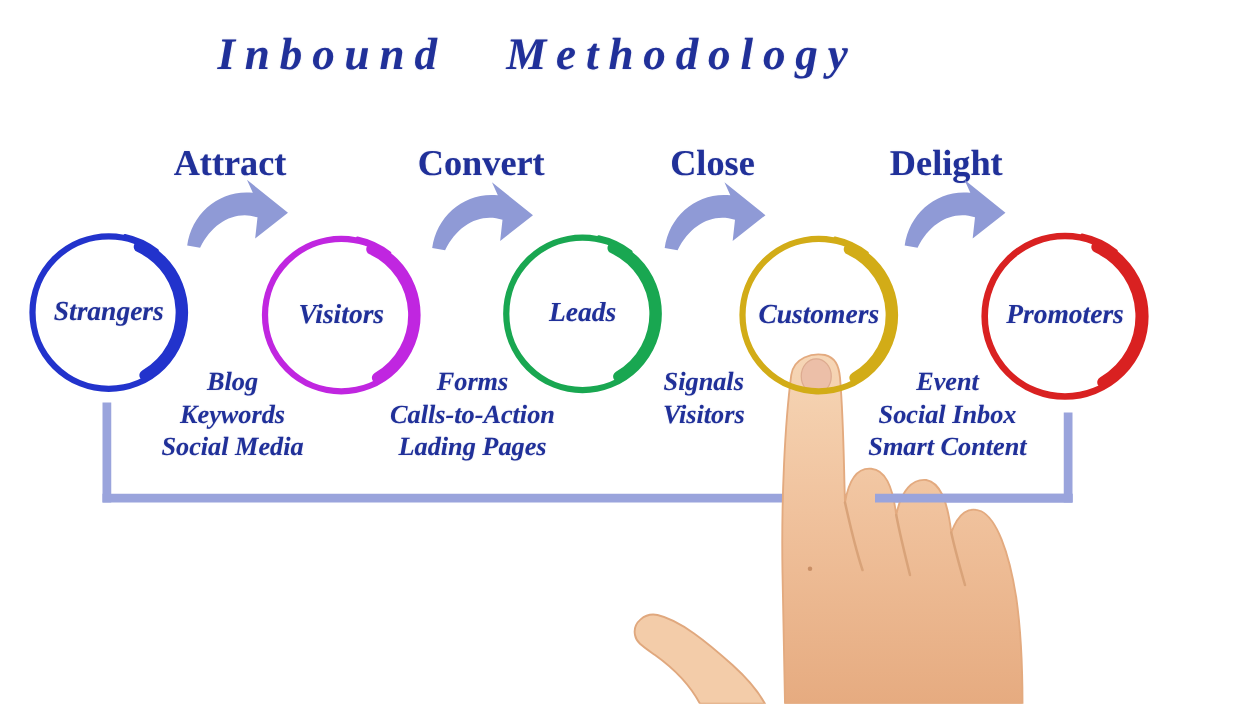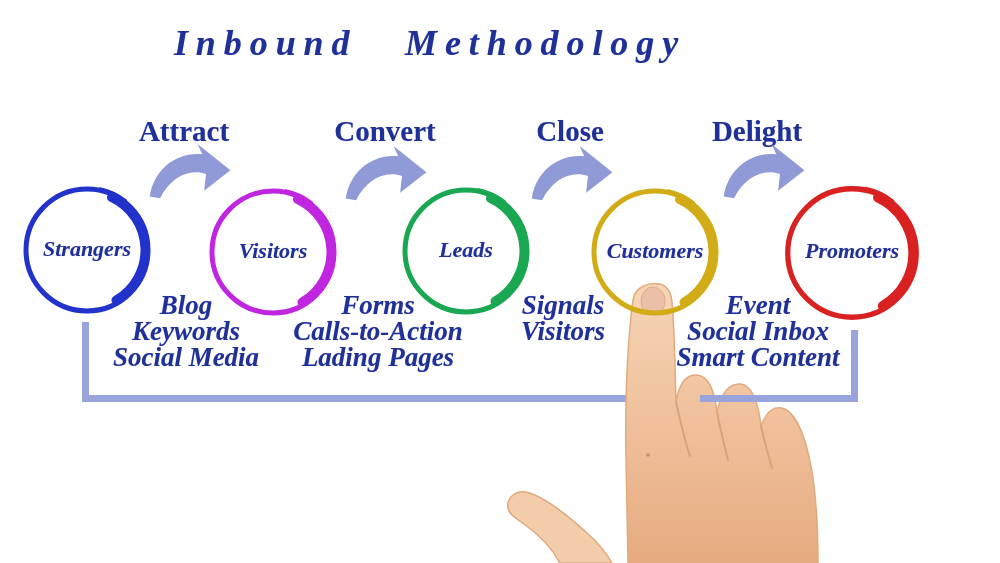--- a/index.html
+++ b/index.html
@@ -23,21 +23,21 @@
     font-size:22px; font-weight:bold; font-style:italic;
     color:#203099; text-align:center;
     text-shadow:0 0 1px rgba(32,48,153,0.3);
   }
   .trans-label {
     font-size:29px; font-weight:bold; 
     color:#203099; text-align:center; width:150px;
     text-shadow:0 0 1px rgba(32,48,153,0.3);
   }
   .tools {
-    font-size:27px; line-height:26px;
+    font-size:21px; line-height:26px;
     font-weight:bold; font-style:italic;
     color:#203099; text-align:center; width:200px;
     text-shadow:0 0 1px rgba(32,48,153,0.3);
   }
   .bracket { background:#9aa4dc; }
   svg { display:block; overflow:visible; }
 </style>
 </head>
 <body>
 

